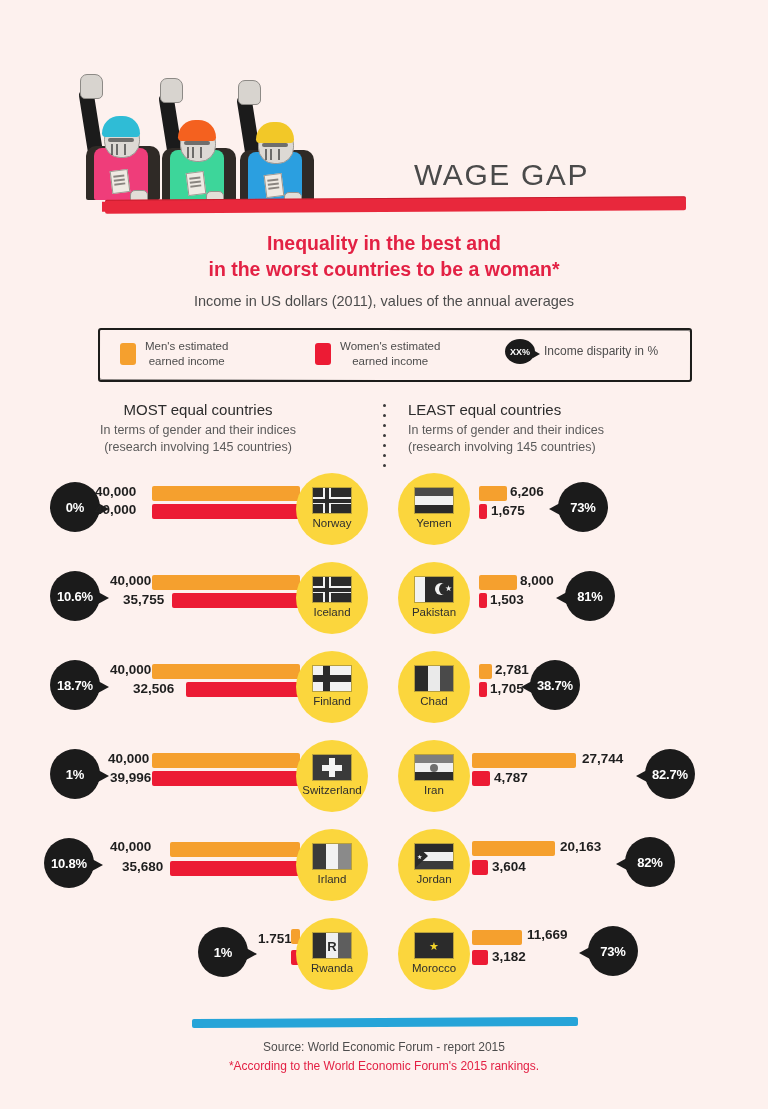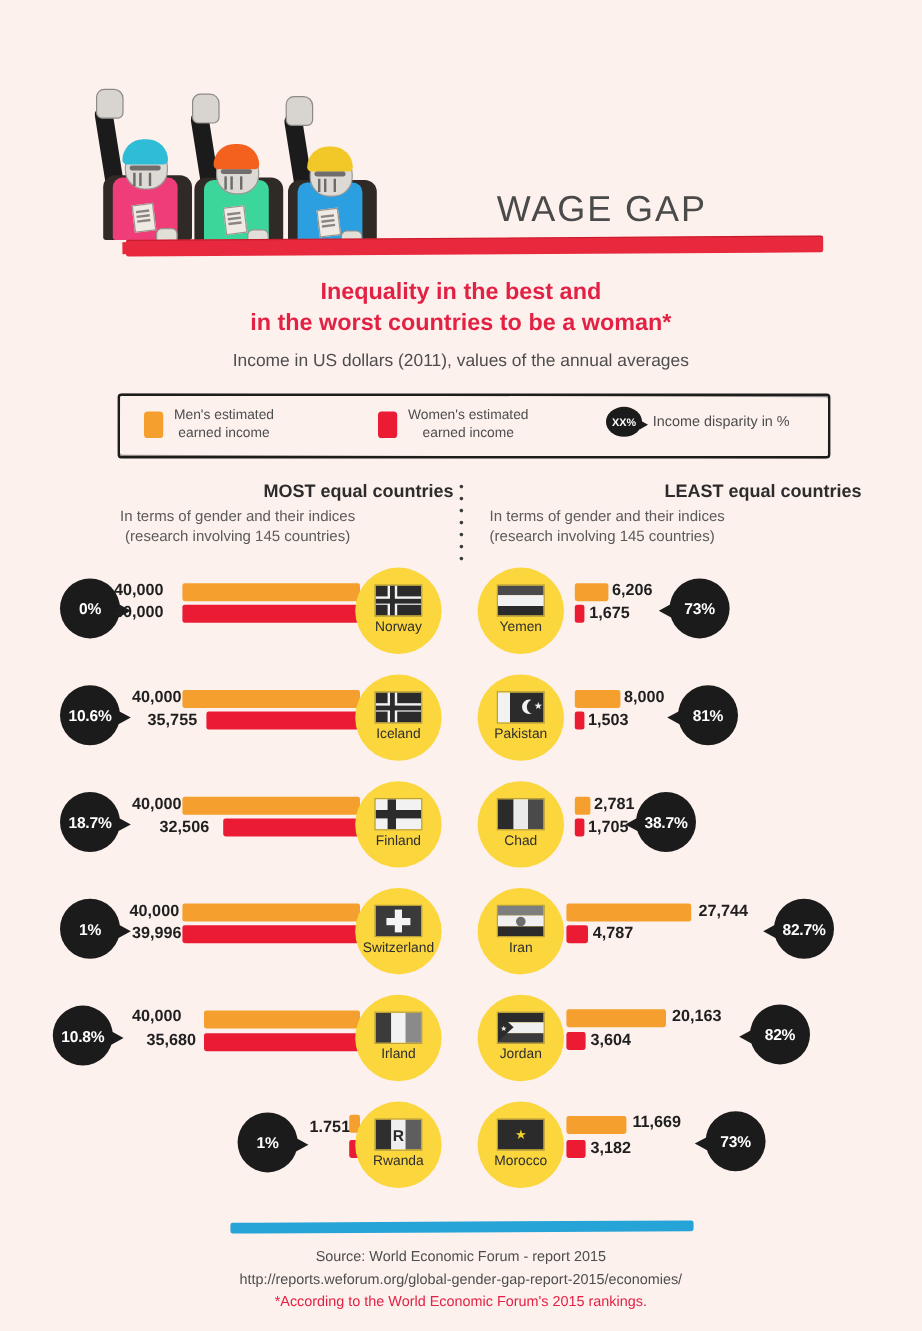--- a/index.html
+++ b/index.html
@@ -70,21 +70,21 @@
      font-size:9px;font-weight:bold;display:flex;align-items:center;justify-content:center;
      position:relative;}
   .pillbadge:after{content:"";position:absolute;right:-5px;top:11px;border-left:7px solid #1b1b1b;
      border-top:4px solid transparent;border-bottom:4px solid transparent;}
   .legtext.single{font-size:12px;}
 
   
   .colhead{position:absolute;top:369px;}
   .colhead.left{left:18px;width:360px;text-align:center;}
   .colhead.right{left:408px;width:310px;text-align:left;}
-  .colhead .t{font-size:15px;font-weight:bold;color:#2c2c2c;text-align:right;}
+  .colhead .t{font-size:15px;font-weight:normal;color:#2c2c2c;}
   .colhead .s{font-size:12.5px;color:#5a5a5a;line-height:1.38;margin-top:4px;}
 
   .dotdiv{position:absolute;left:383px;top:372px;width:3px;height:58px;}
   .dotdiv i{display:block;width:3px;height:3px;background:#3a3a3a;border-radius:50%;margin-bottom:7px;}
 
   
   .rows{position:absolute;left:0;top:440px;width:768px;}
   .row{position:relative;height:89px;}
 
   .circle{position:absolute;width:68px;height:68px;border-radius:50%;background:#fbd63d;
@@ -429,17 +429,16 @@
       <div class="val" style="left:527px;top:10px;">11,669</div>
       <div class="val" style="left:492px;top:32px;">3,182</div>
       <div class="pct pt-left" style="left:588px;top:9px;">73%</div>
     </div>
 
   </div>
 
   <div class="bluebar"></div>
   <div class="footer">
     <div>Source: World Economic Forum - report 2015</div>
-    <div>http://reports.weforum.org/global-gender-gap-report-2015/economies/</div>
     <div class="note">*According to the World Economic Forum's 2015 rankings.</div>
   </div>
 
 </div>
 
 </body></html>

